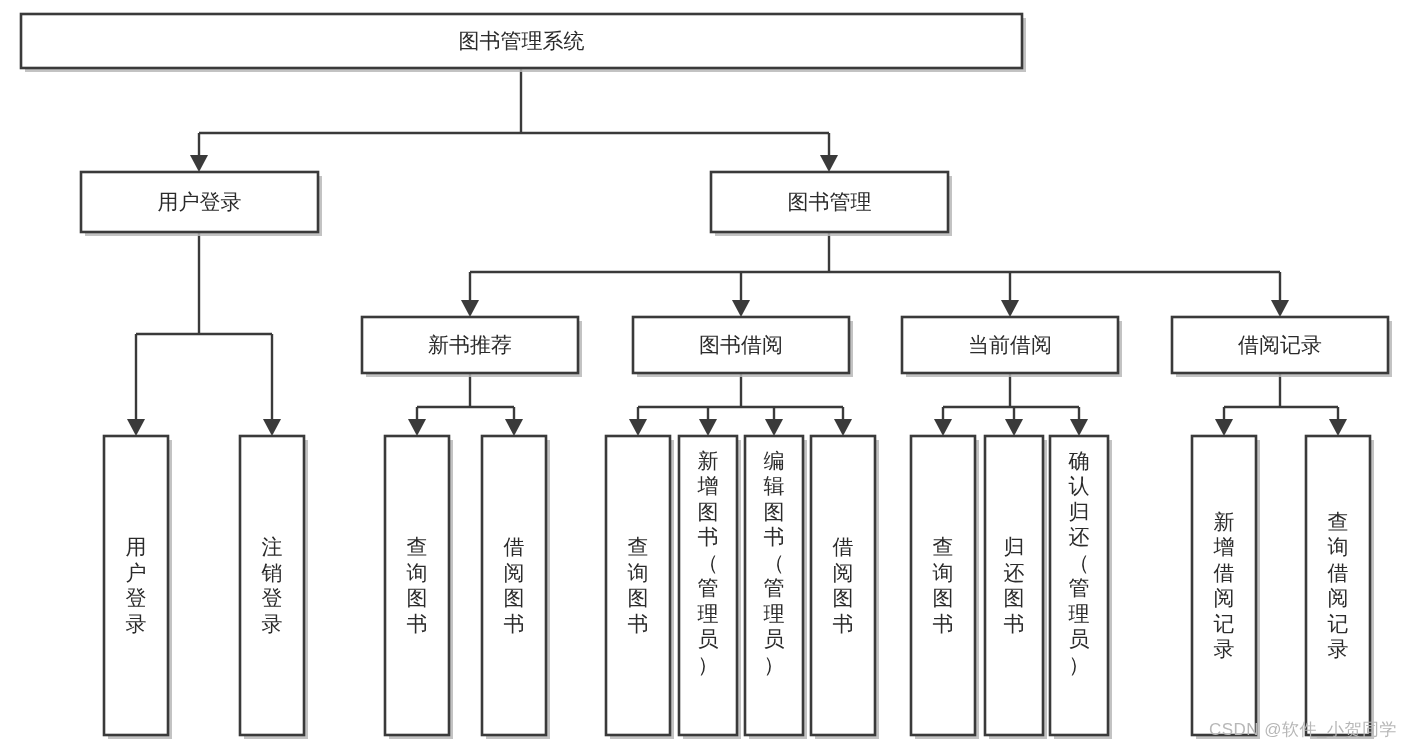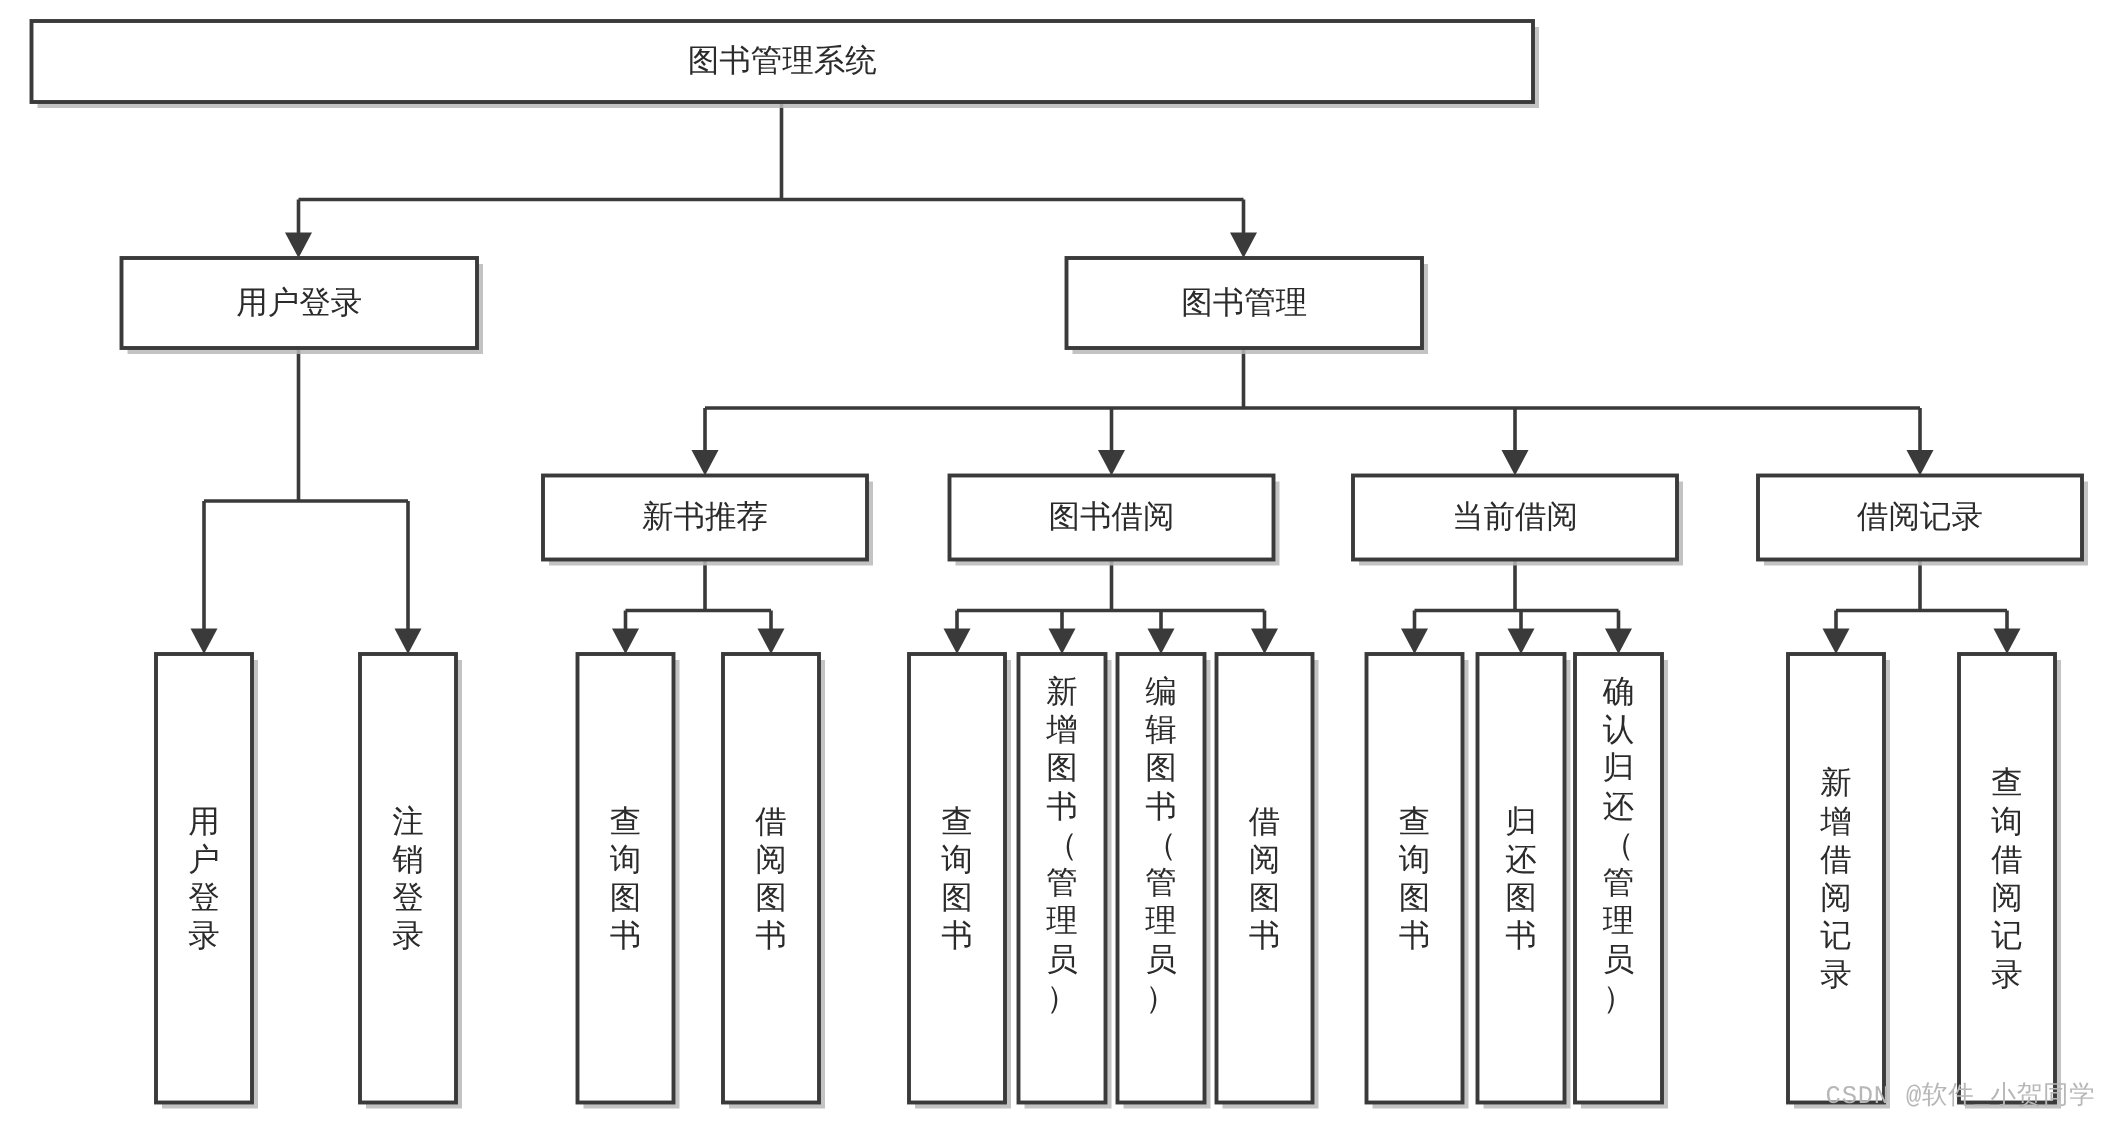--- a/index.html
+++ b/index.html
@@ -57,21 +57,21 @@
   .node-label-v {
     font-family: "Liberation Sans", "DejaVu Sans", sans-serif;
     font-size: 21px;
     fill: #2b2b2b;
     text-anchor: middle;
   }
   .watermark-text {
     position: absolute;
     right: 8px;
     bottom: 6px;
-    font-family: Liberation Mono, monospace;
+    font-family: Liberation Sans, sans-serif;
     font-size: 17px;
     color: #b7b7b7;
     letter-spacing: 0.5px;
     white-space: nowrap;
     user-select: none;
   }
 </style>
 </head>
 <body>
 

